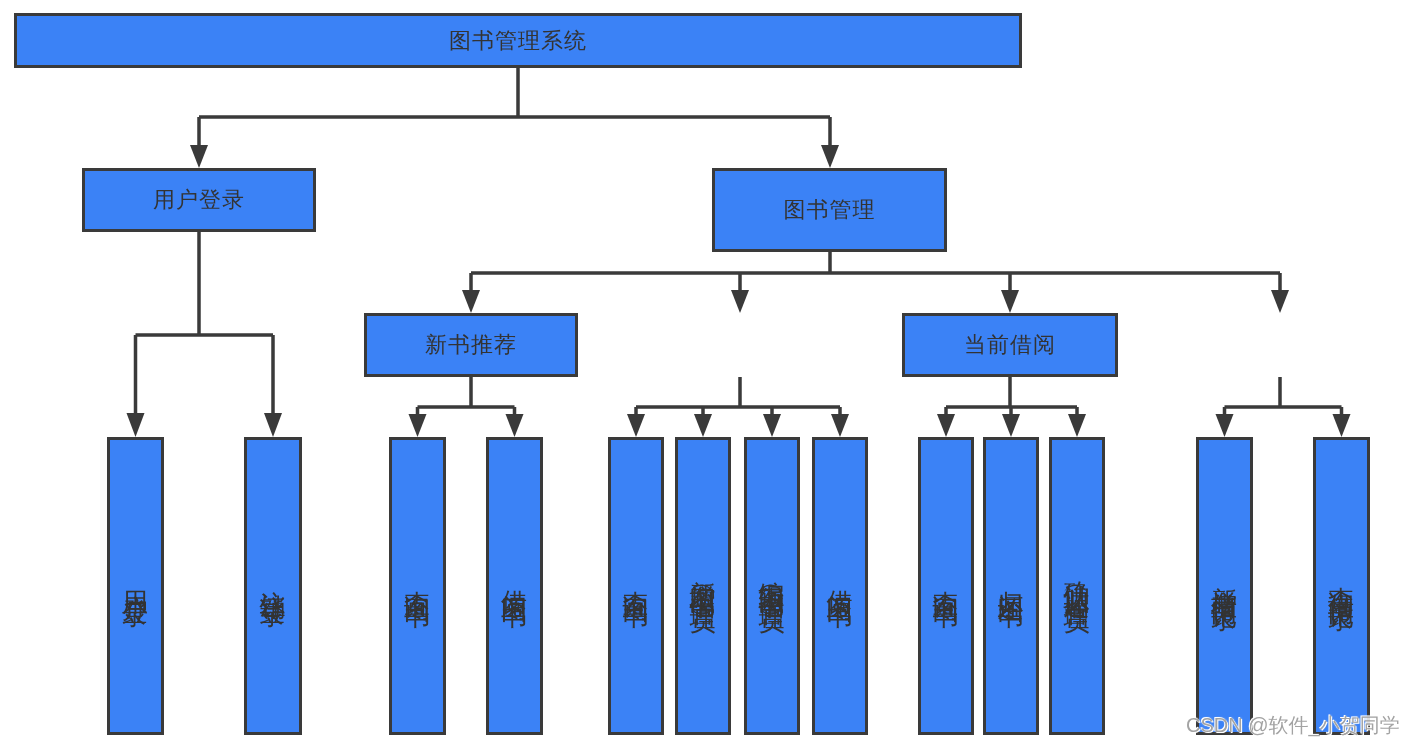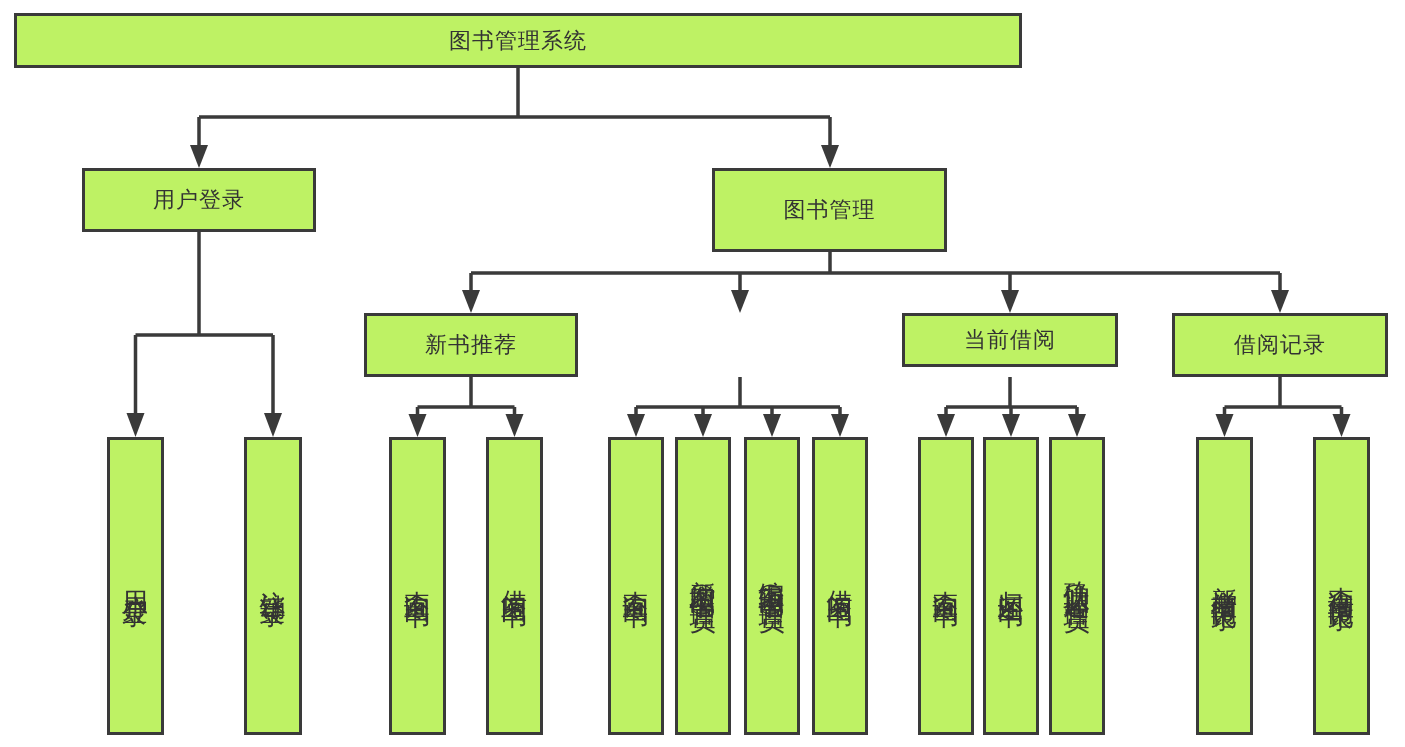--- a/index.html
+++ b/index.html
@@ -19,21 +19,21 @@
     position: absolute;
     left: 0;
     top: 0;
     width: 1405px;
     height: 747px;
   }
   .box {
     position: absolute;
     box-sizing: border-box;
     border: 3px solid #3a3a3a;
-    background: #bef264;
+    background: #3b82f6;
     display: flex;
     align-items: center;
     justify-content: center;
     color: #333333;
   }
   .hbox span {
     font-size: 22px;
     letter-spacing: 1px;
     white-space: nowrap;
   }
@@ -44,21 +44,21 @@
     letter-spacing: 4px;
     line-height: 1;
     transform: translateY(-8px);
   }
   
   .root-box   { left: 14px;   top: 13px;  width: 1008px; height: 55px; }
   .l2-user    { left: 82px;   top: 168px; width: 234px;  height: 64px; }
   .l2-books   { left: 712px;  top: 168px; width: 235px;  height: 84px; }
   .l3-g1      { left: 364px;  top: 313px; width: 214px;  height: 64px; }
   .l3-g2      { left: 632px;  top: 313px; width: 216px;  height: 64px; }
-  .l3-g3      { left: 902px;  top: 313px; width: 216px;  height: 54px; }
+  .l3-g3      { left: 902px;  top: 313px; width: 216px;  height: 64px; }
   .l3-g4      { left: 1172px; top: 313px; width: 216px;  height: 64px; }
   .leaf       { top: 437px; height: 298px; }
   .u-c1 { left: 107px;  width: 57px; }
   .u-c2 { left: 244px;  width: 58px; }
   .g1-c1 { left: 389px;  width: 57px; }
   .g1-c2 { left: 486px;  width: 57px; }
   .g2-c1 { left: 608px;  width: 56px; }
   .g2-c2 { left: 675px;  width: 56px; }
   .g2-c3 { left: 744px;  width: 56px; }
   .g2-c4 { left: 812px;  width: 56px; }
@@ -125,23 +125,20 @@
   <div class="box hbox l2-books">
     <span>图书管理</span>
   </div>
 
   <div class="box hbox l3-g1">
     <span>新书推荐</span>
   </div>
   <div class="box hbox l3-g3">
     <span>当前借阅</span>
   </div>
-  <div class="box hbox l3-g4">
-    <span>借阅记录</span>
-  </div>
 
   <div class="box vbox leaf u-c1">
     <span>用户登录</span>
   </div>
   <div class="box vbox leaf u-c2">
     <span>注销登录</span>
   </div>
 
   <div class="box vbox leaf g1-c1">
     <span>查询图书</span>
@@ -173,14 +170,15 @@
     <span>确认归还（管理员）</span>
   </div>
 
   <div class="box vbox leaf g4-c1">
     <span>新增借阅记录</span>
   </div>
   <div class="box vbox leaf g4-c2">
     <span>查询借阅记录</span>
   </div>
 
+  <div class="watermark">CSDN @软件_小贺同学</div>
 
 </div>
 
 </body></html>

